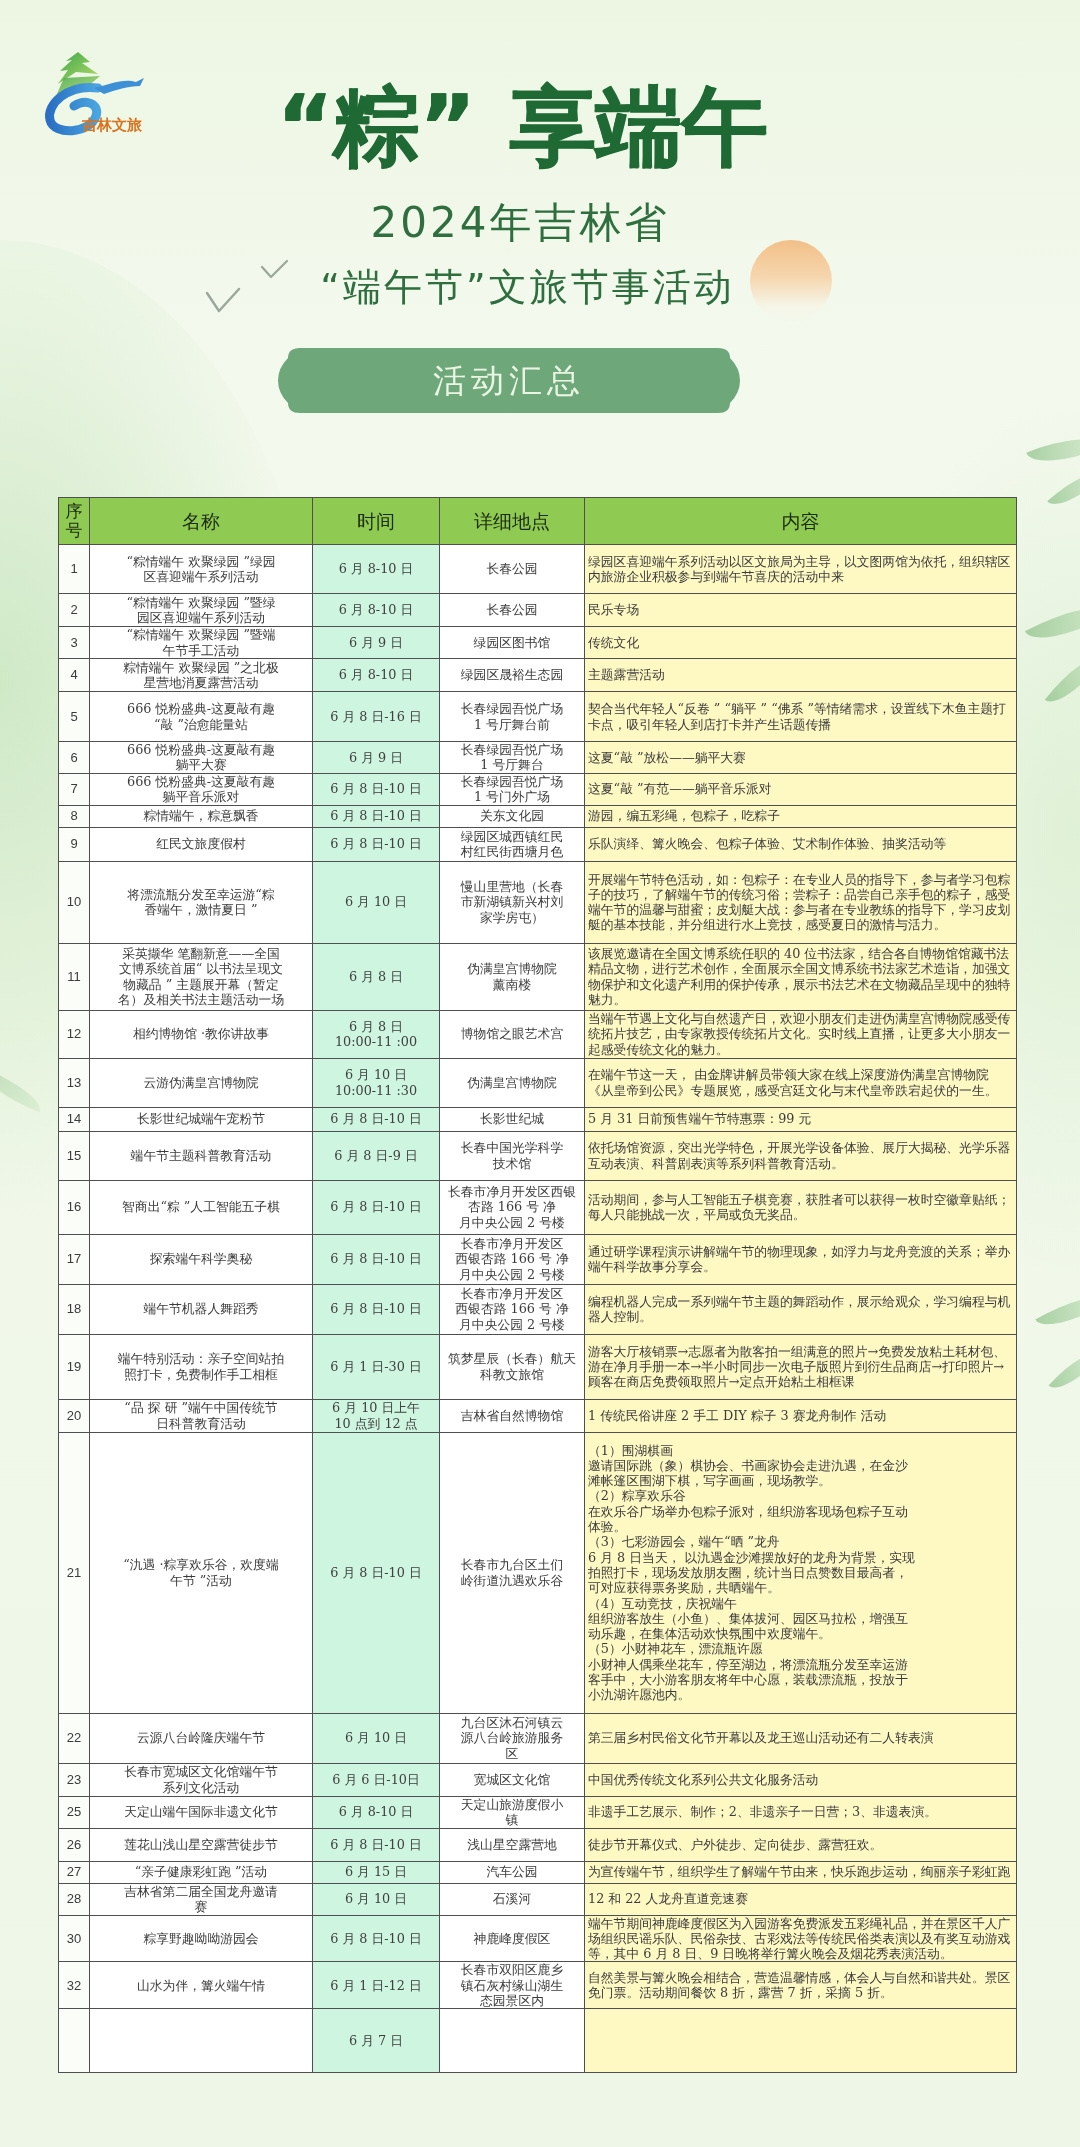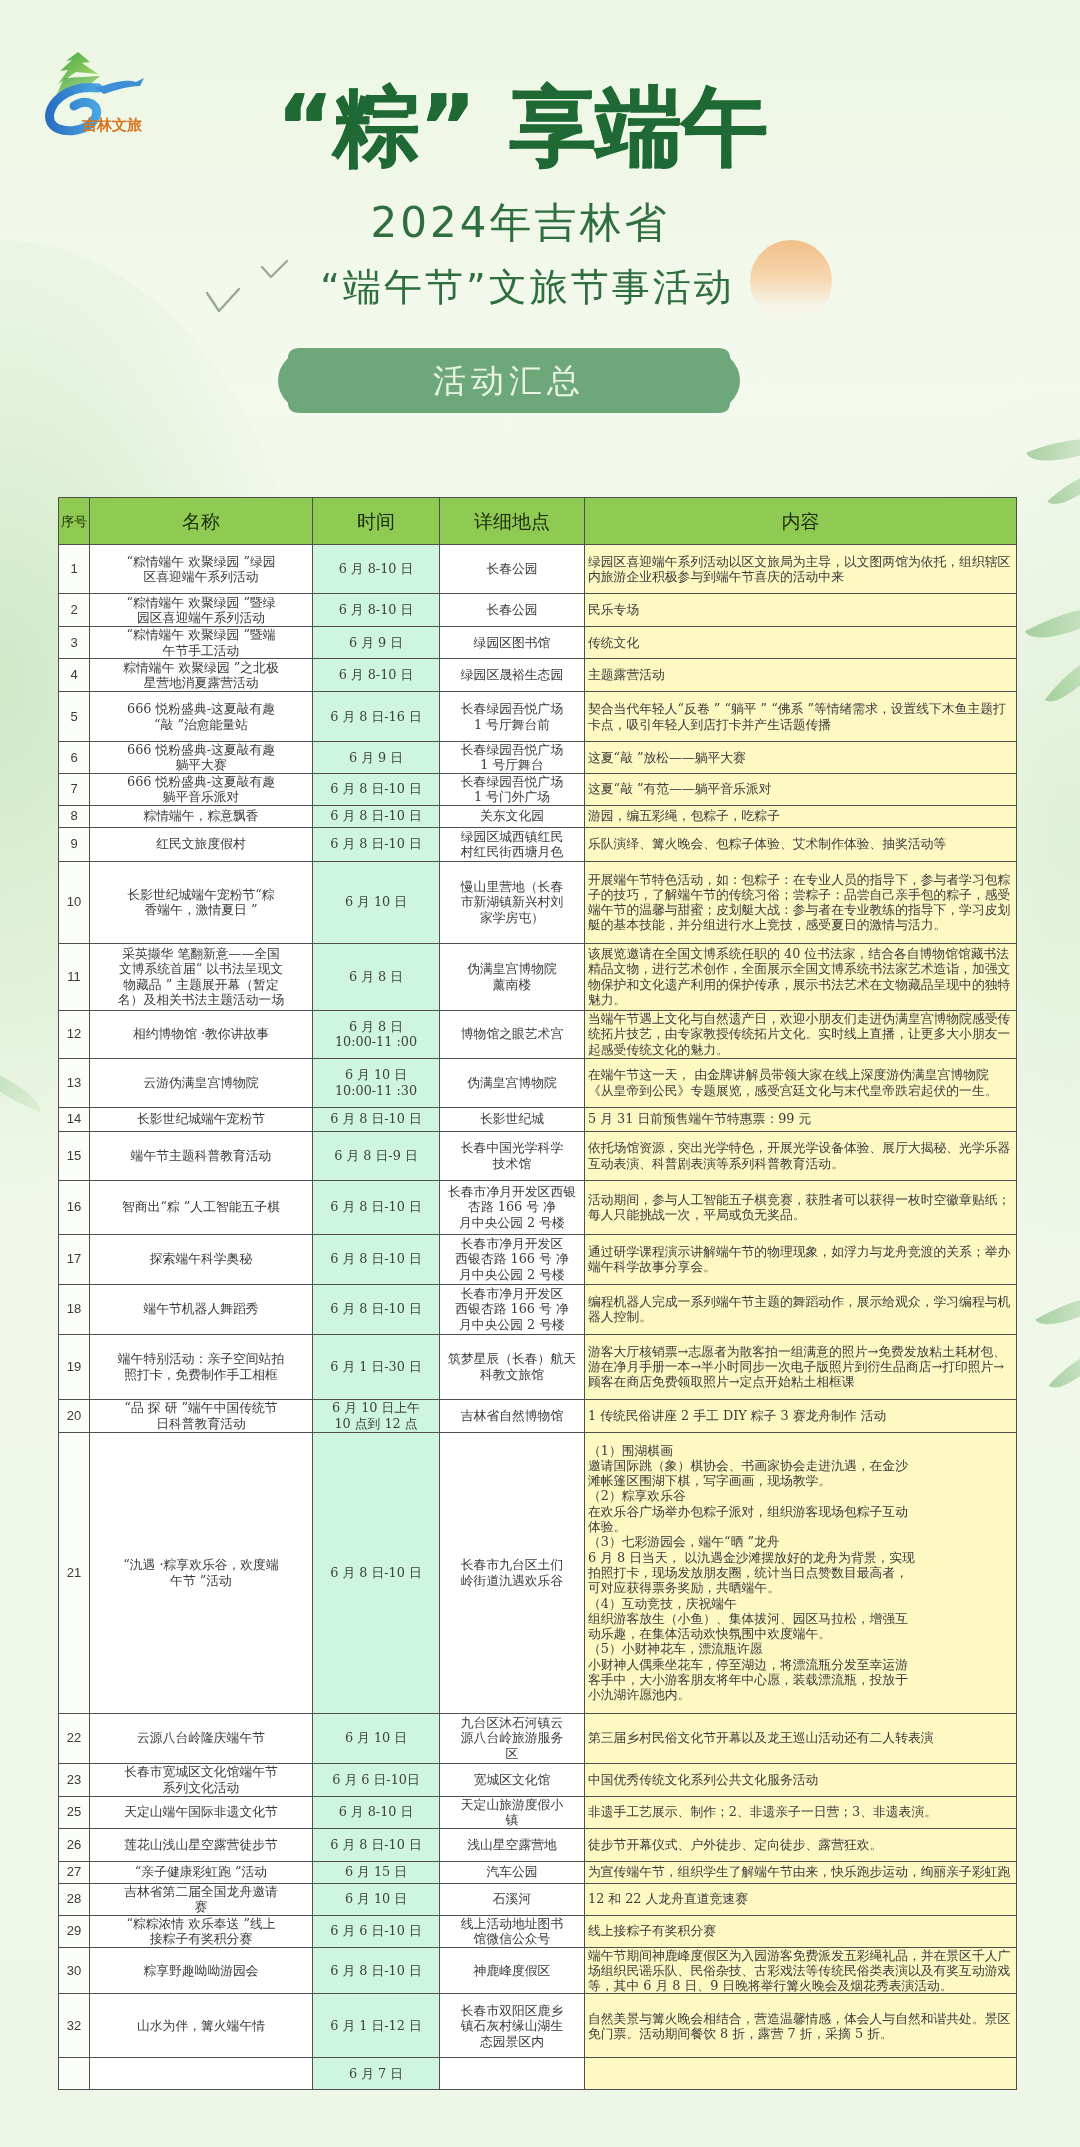--- a/index.html
+++ b/index.html
@@ -63,21 +63,21 @@
     font-family: "DejaVu Serif", serif; font-size: 12.8px; line-height: 15.3px; color: #3b3b3b;
   }
   #activity-table th, #activity-table td {
     border: 1.5px solid #4f4f4f; padding: 0 3px; vertical-align: middle;
     white-space: pre-line; overflow: hidden;
   }
   #activity-table thead th {
     background: #8fcb52; height: 46px; font-size: 19px; line-height: 22px;
     color: #1d2b10; font-weight: normal; text-align: center;
   }
-  #activity-table thead th.h-no { font-size: 13px; line-height: 19px; padding: 0; }
+  #activity-table thead th.h-no { font-size: 17px; line-height: 19px; padding: 0; }
   td.c-no { text-align: center; font-family: "Liberation Sans", sans-serif; font-size: 13px; background: #fbfdf8; padding: 0; }
   td.c-name { text-align: center; background: #ffffff; }
   td.c-time { text-align: center; background: #cdf5df; color: #404040; }
   td.c-loc { text-align: center; background: #ffffff; }
   td.c-content { text-align: left; background: #fef9c3; padding-left: 3px; }
 
   #activity-table tbody tr:nth-child(1) { height: 49px; }
   #activity-table tbody tr:nth-child(2) { height: 33px; }
   #activity-table tbody tr:nth-child(3) { height: 32px; }
   #activity-table tbody tr:nth-child(4) { height: 33px; }
@@ -266,21 +266,21 @@
         <td class="c-no">9</td>
         <td class="c-name">红民文旅度假村</td>
         <td class="c-time">6 月 8 日-10 日</td>
         <td class="c-loc">绿园区城西镇红民
 村红民街西塘月色</td>
         <td class="c-content">乐队演绎、篝火晚会、包粽子体验、艾术制作体验、抽奖活动等</td>
       </tr>
 
       <tr>
         <td class="c-no">10</td>
-        <td class="c-name">长影世纪城端午宠粉节“粽
+        <td class="c-name">将漂流瓶分发至幸运游“粽
 香端午，激情夏日 ”</td>
         <td class="c-time">6 月 10 日</td>
         <td class="c-loc">慢山里营地（长春
 市新湖镇新兴村刘
 家学房屯）</td>
         <td class="c-content">开展端午节特色活动，如：包粽子：在专业人员的指导下，参与者学习包粽子的技巧，了解端午节的传统习俗；尝粽子：品尝自己亲手包的粽子，感受端午节的温馨与甜蜜；皮划艇大战：参与者在专业教练的指导下，学习皮划艇的基本技能，并分组进行水上竞技，感受夏日的激情与活力。</td>
       </tr>
 
       <tr>
         <td class="c-no">11</td>
@@ -452,29 +452,20 @@
 
       <tr>
         <td class="c-no">28</td>
         <td class="c-name">吉林省第二届全国龙舟邀请
 赛</td>
         <td class="c-time">6 月 10 日</td>
         <td class="c-loc">石溪河</td>
         <td class="c-content">12 和 22 人龙舟直道竞速赛</td>
       </tr>
 
-      <tr>
-        <td class="c-no">29</td>
-        <td class="c-name">“粽粽浓情 欢乐奉送 ”线上
-接粽子有奖积分赛</td>
-        <td class="c-time">6 月 6 日-10 日</td>
-        <td class="c-loc">线上活动地址图书
-馆微信公众号</td>
-        <td class="c-content">线上接粽子有奖积分赛</td>
-      </tr>
 
       <tr>
         <td class="c-no">30</td>
         <td class="c-name">粽享野趣呦呦游园会</td>
         <td class="c-time">6 月 8 日-10 日</td>
         <td class="c-loc">神鹿峰度假区</td>
         <td class="c-content">端午节期间神鹿峰度假区为入园游客免费派发五彩绳礼品，并在景区千人广场组织民谣乐队、民俗杂技、古彩戏法等传统民俗类表演以及有奖互动游戏等，其中 6 月 8 日、9 日晚将举行篝火晚会及烟花秀表演活动。</td>
       </tr>
 
 

